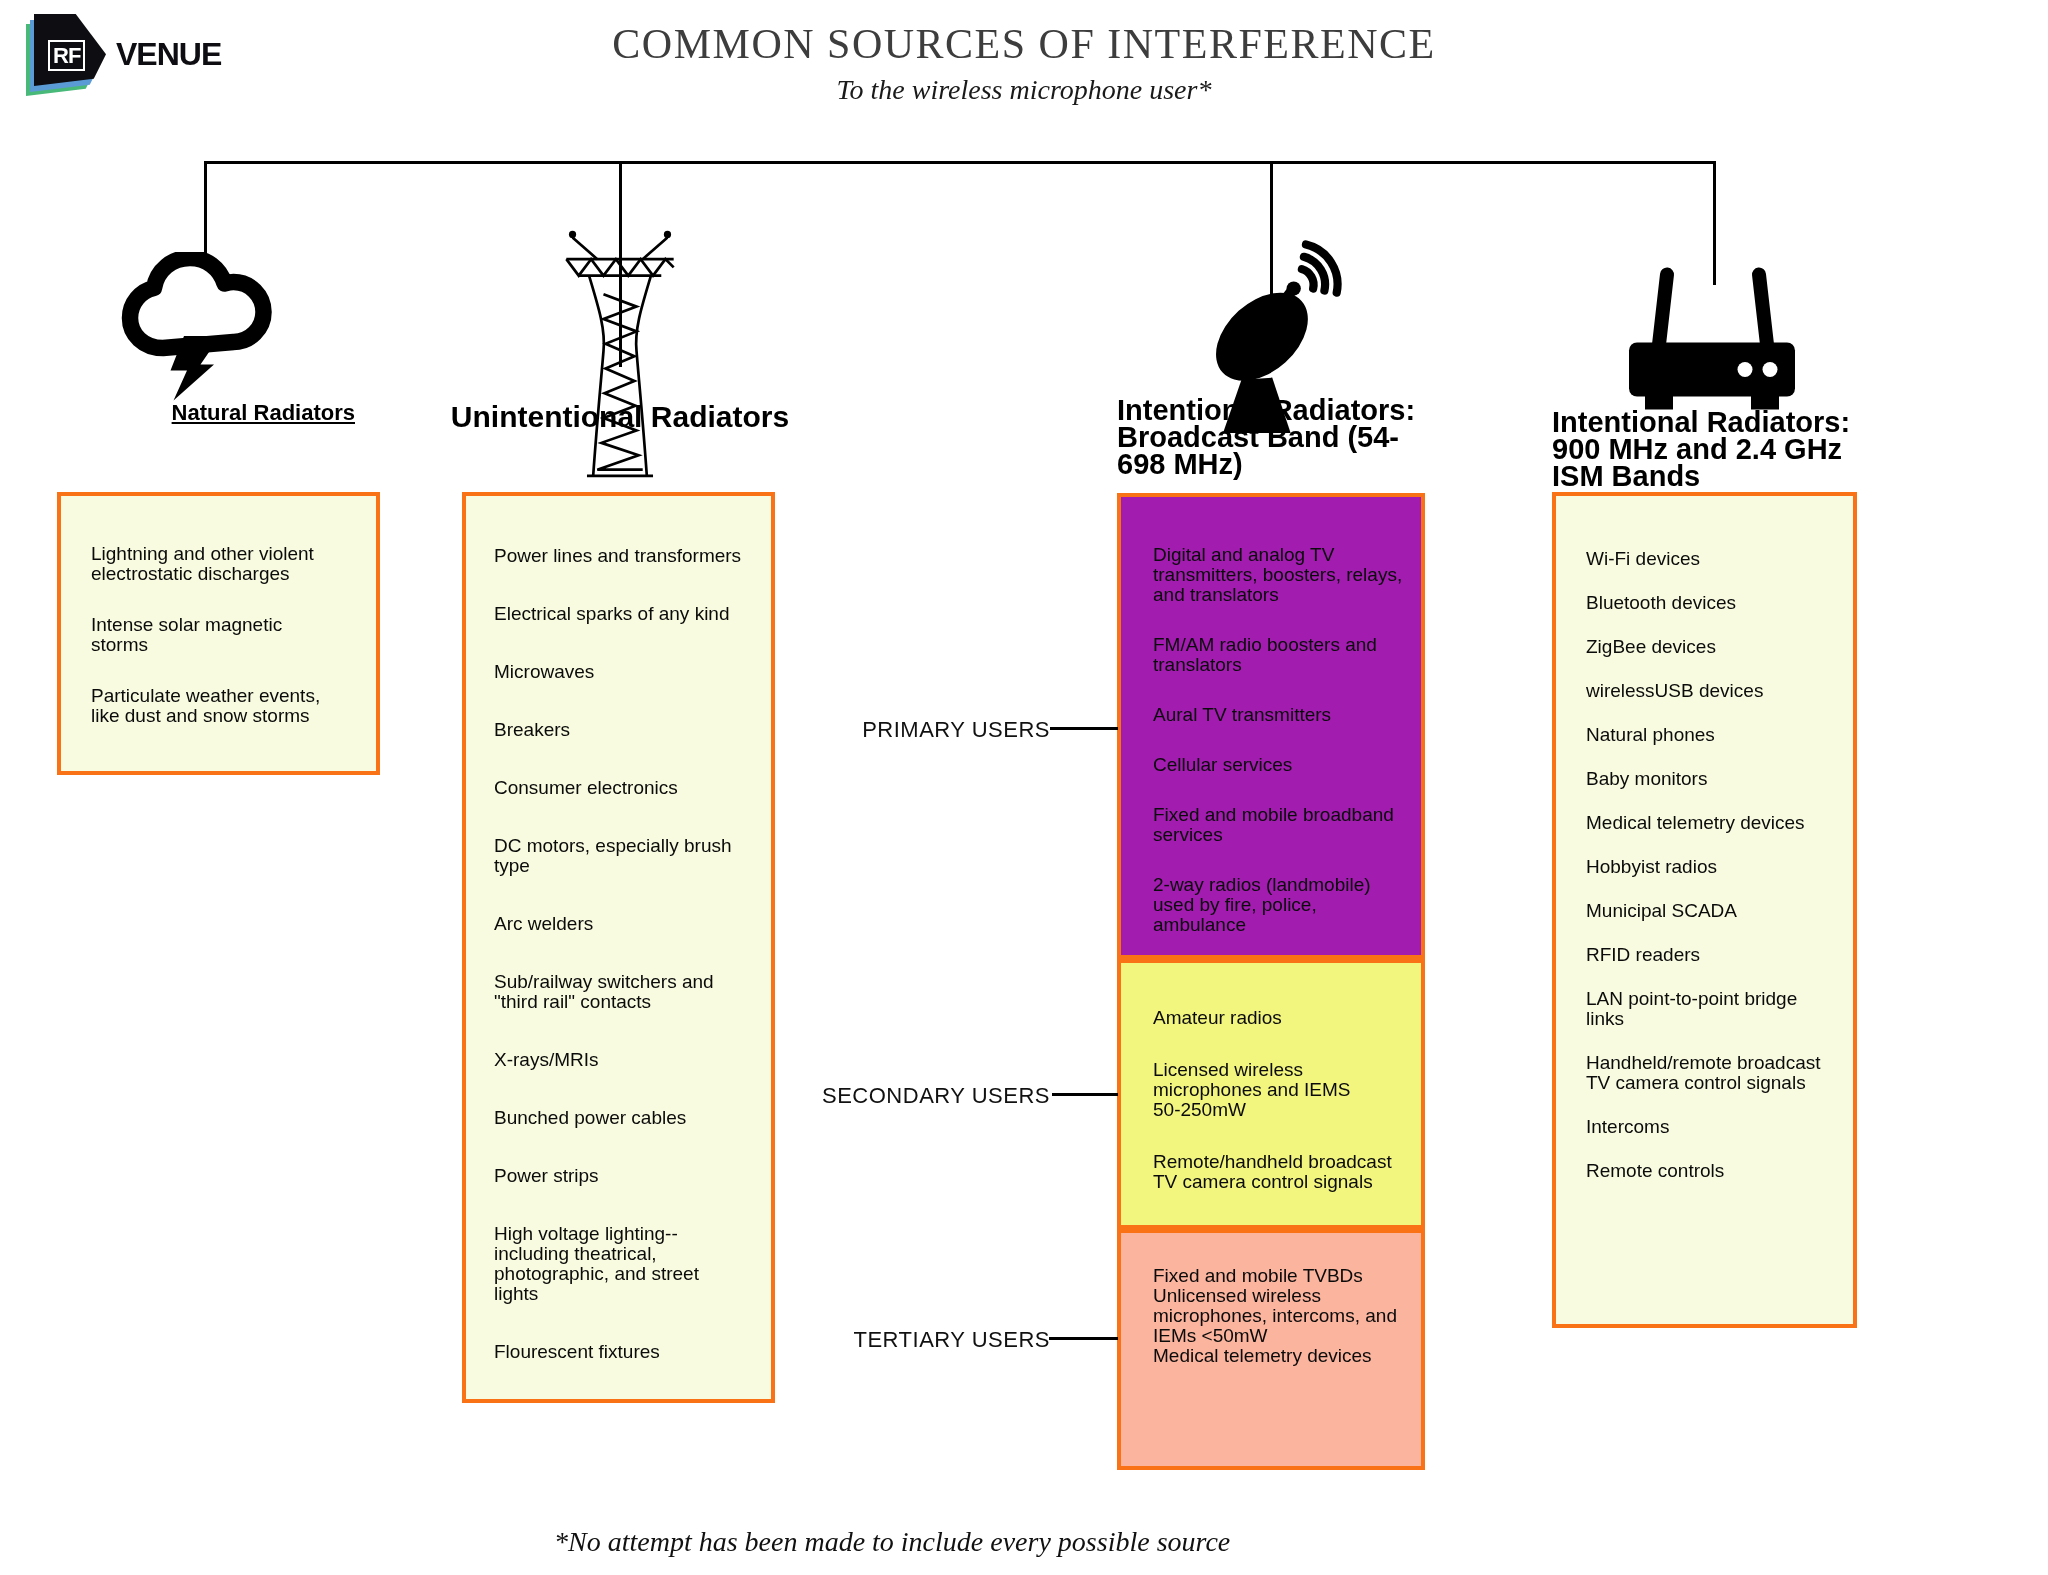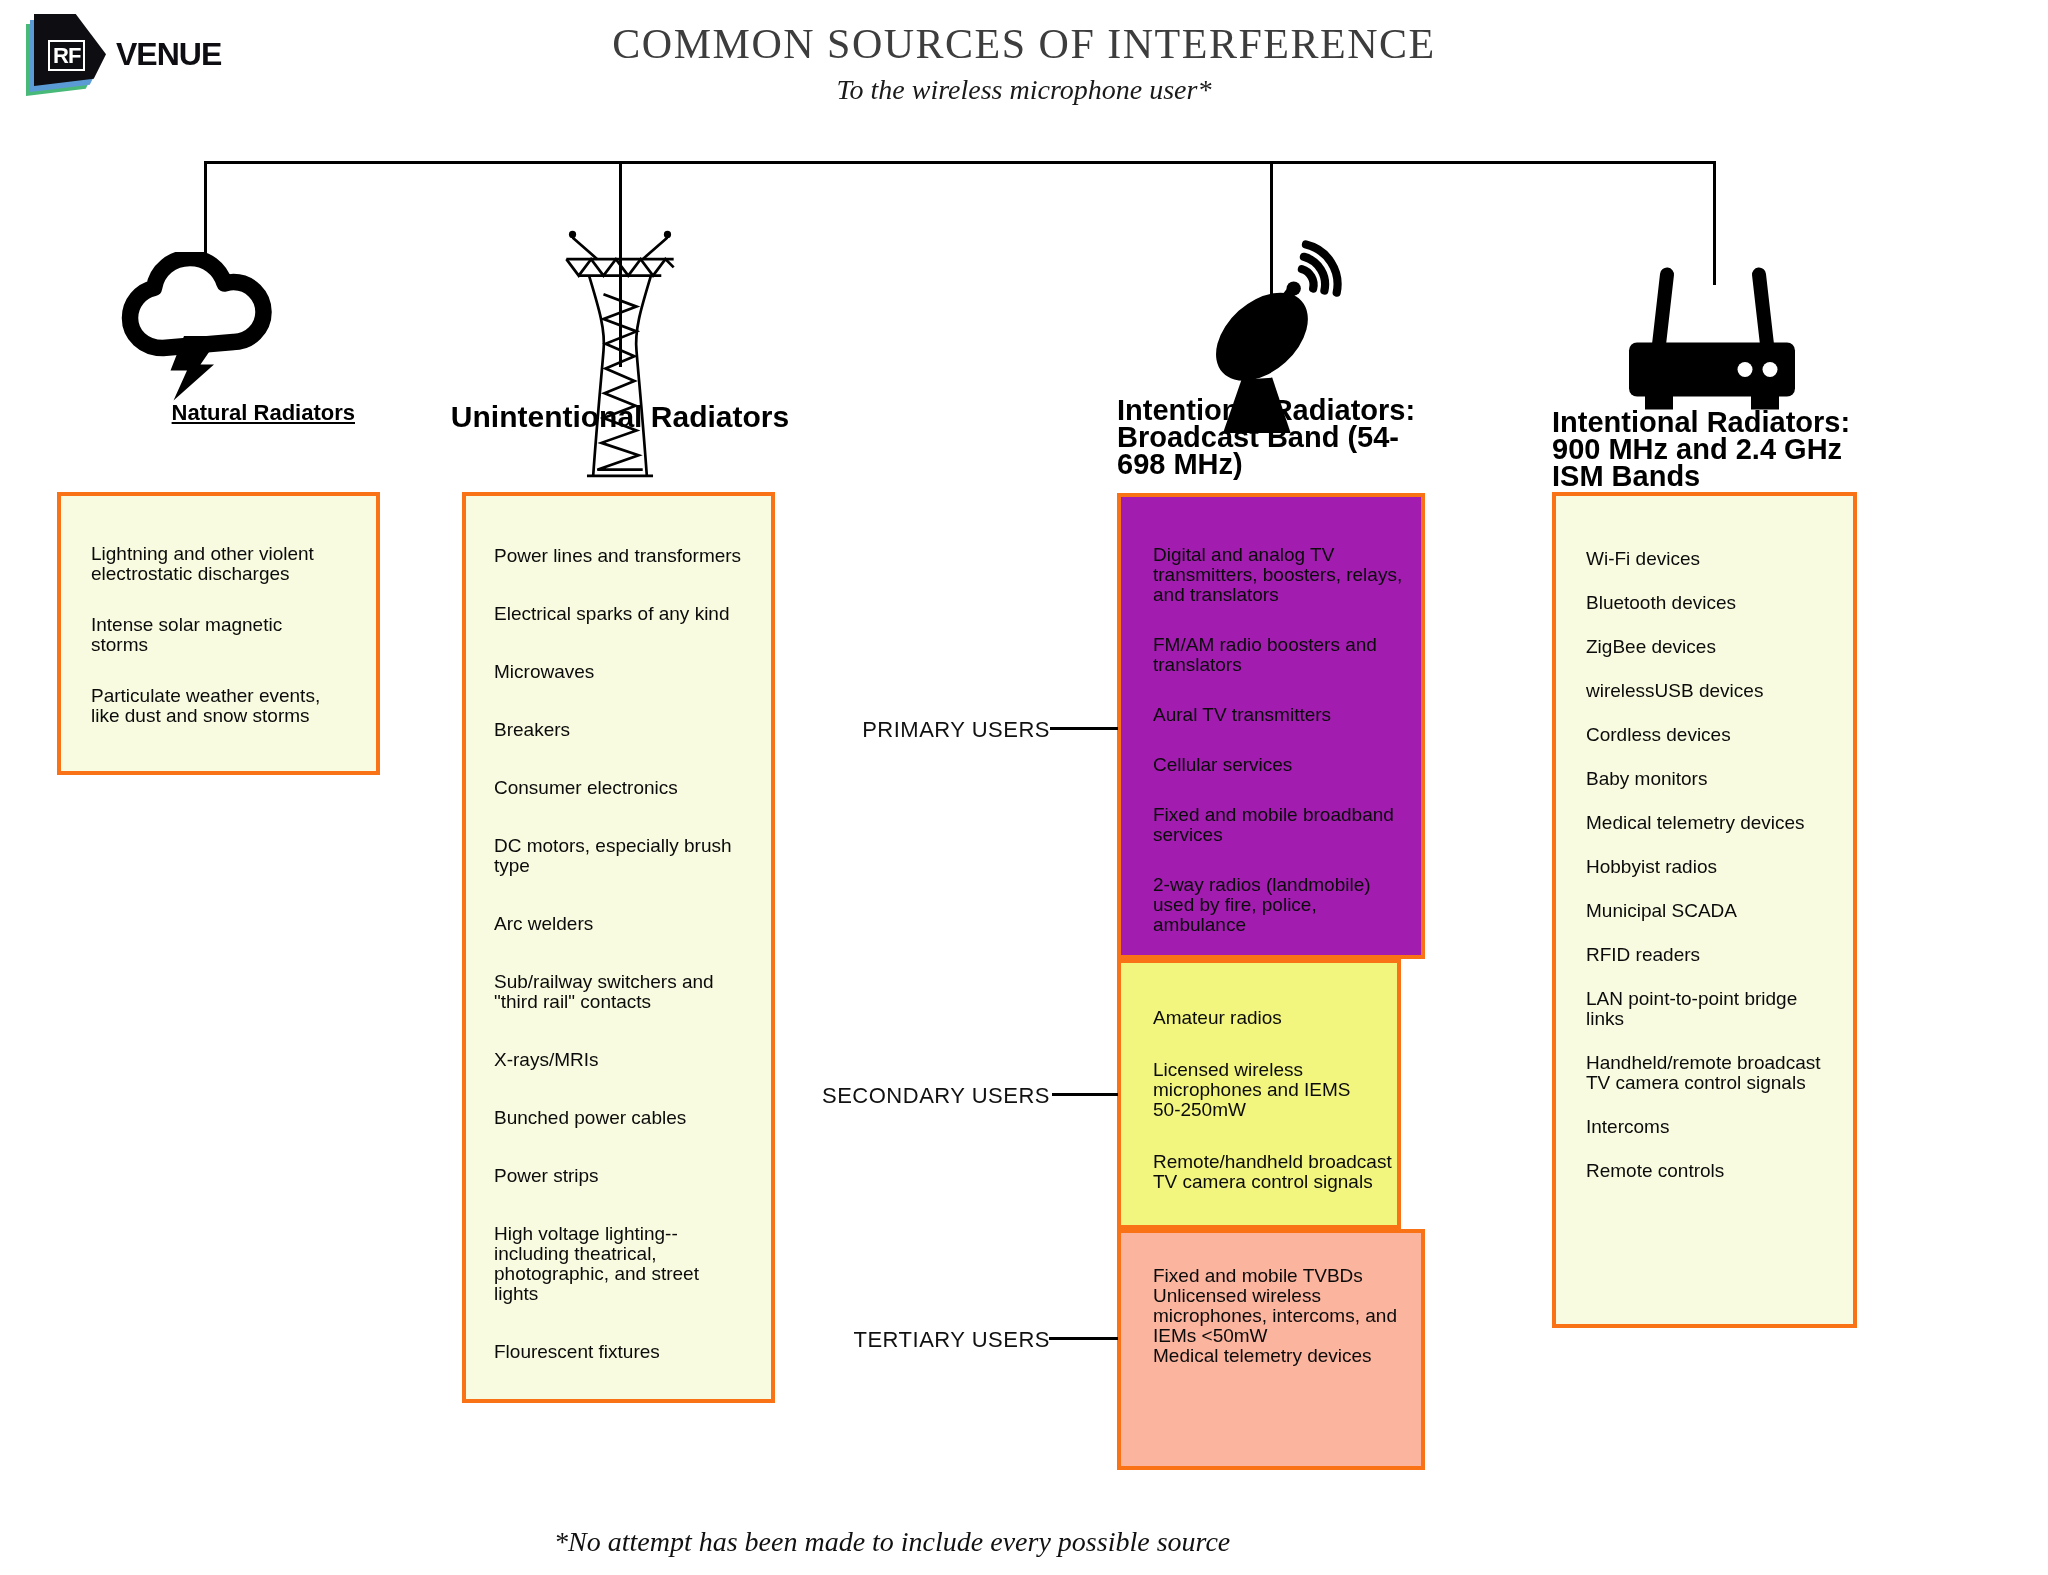--- a/index.html
+++ b/index.html
@@ -45,21 +45,21 @@
   
   .listbox{position:absolute;border:4px solid #f97316;box-sizing:border-box;
            display:flex;flex-direction:column;}
   .item{font-size:19px;line-height:20px;white-space:pre-line;color:#0b0b0b;}
   #box-natural{left:57px;top:492px;width:323px;height:283px;background:#f8fbdf;
                padding:48px 20px 0 30px;gap:31px;}
   #box-unintentional{left:462px;top:492px;width:313px;height:911px;background:#f8fbdf;
                padding:50px 20px 0 28px;gap:38px;}
   #sec-primary{left:1117px;top:493px;width:308px;height:466px;background:#a21caf;
                padding:48px 16px 0 32px;gap:30px;}
-  #sec-secondary{left:1117px;top:959px;width:284px;height:270px;background:#f3f67e;
+  #sec-secondary{left:1117px;top:959px;width:308px;height:270px;background:#f3f67e;
                padding:45px 4px 0 32px;gap:32px;}
   #sec-tertiary{left:1117px;top:1229px;width:308px;height:241px;background:#fbb49e;
                padding:33px 16px 0 32px;}
   #box-ism{left:1552px;top:492px;width:305px;height:836px;background:#f8fbdf;
                padding:53px 14px 0 30px;gap:24px;}
 
   
   .users-label{position:absolute;width:260px;text-align:right;font-size:22px;color:#111;letter-spacing:0.5px;}
   #label-primary{left:790px;top:717px;}
   #label-secondary{left:790px;top:1083px;}
@@ -207,21 +207,21 @@
 microphones, intercoms, and
 IEMs &lt;50mW</div>
       <div class="item">Medical telemetry devices</div>
     </div>
 
   <div class="listbox" id="box-ism">
       <div class="item">Wi-Fi devices</div>
       <div class="item">Bluetooth devices</div>
       <div class="item">ZigBee devices</div>
       <div class="item">wirelessUSB devices</div>
-      <div class="item">Cordless devices</div>
+      <div class="item">Natural phones</div>
       <div class="item">Baby monitors</div>
       <div class="item">Medical telemetry devices</div>
       <div class="item">Hobbyist radios</div>
       <div class="item">Municipal SCADA</div>
       <div class="item">RFID readers</div>
       <div class="item">LAN point-to-point bridge
 links</div>
       <div class="item">Handheld/remote broadcast
 TV camera control signals</div>
       <div class="item">Intercoms</div>

